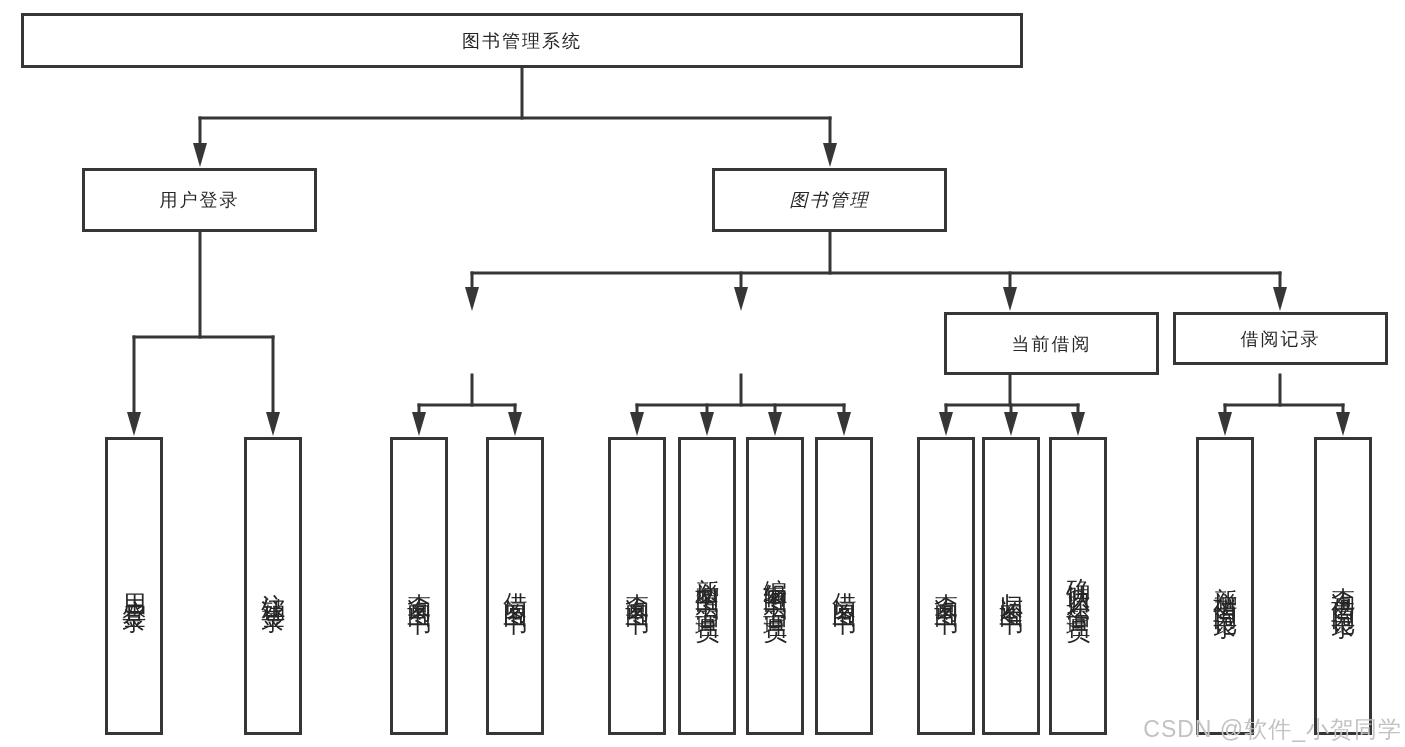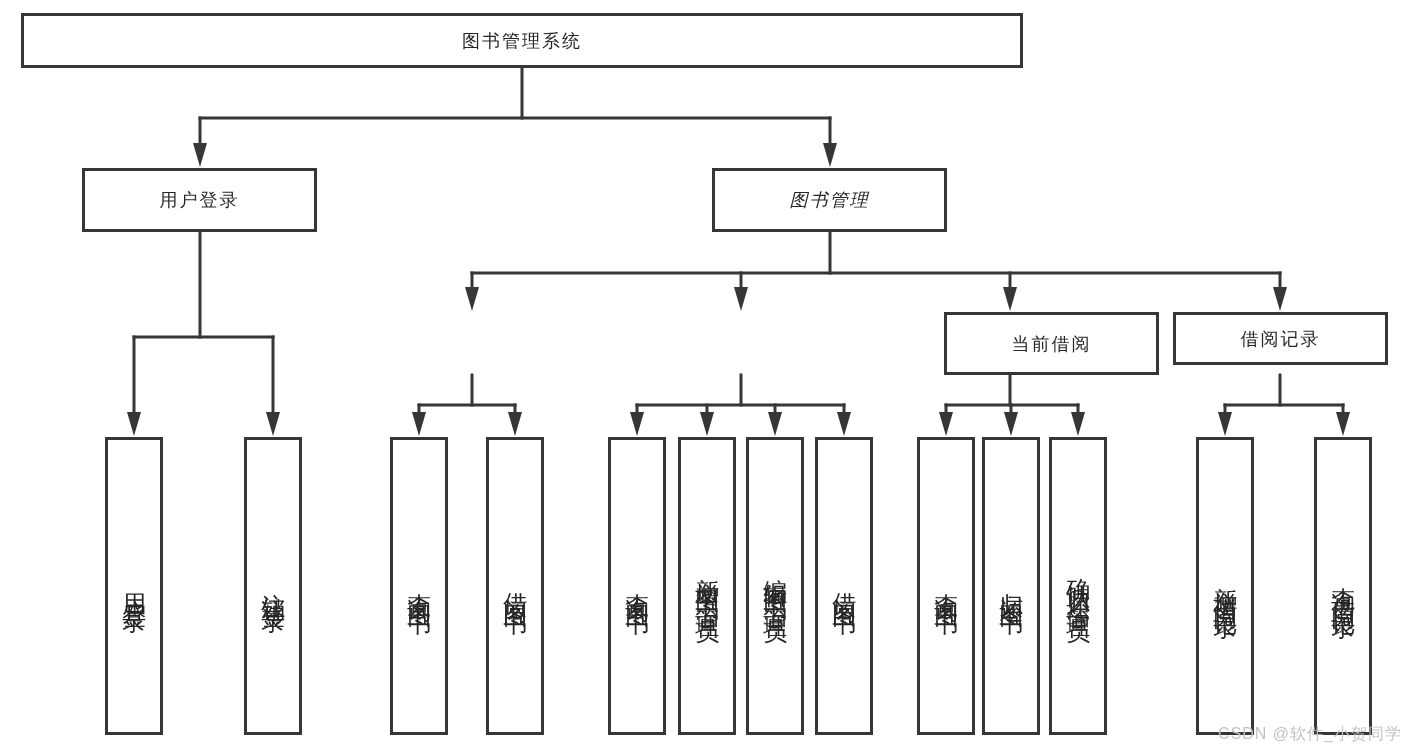--- a/index.html
+++ b/index.html
@@ -64,21 +64,21 @@
   #l-bor-b     { left: 815px; }
   #l-cur-q     { left: 917px; }
   #l-cur-ret   { left: 982px; }
   #l-cur-conf  { left: 1049px; }
   #l-hist-add  { left: 1196px; }
   #l-hist-q    { left: 1314px; }
   #watermark {
     position: absolute;
     right: 3px;
     bottom: 2px;
-    font-size: 16px;
+    font-size: 23px;
     color: #c2c2c2;
     letter-spacing: 1px;
     white-space: nowrap;
   }
 </style>
 </head>
 <body>
 
 <div id="diagram">
 

